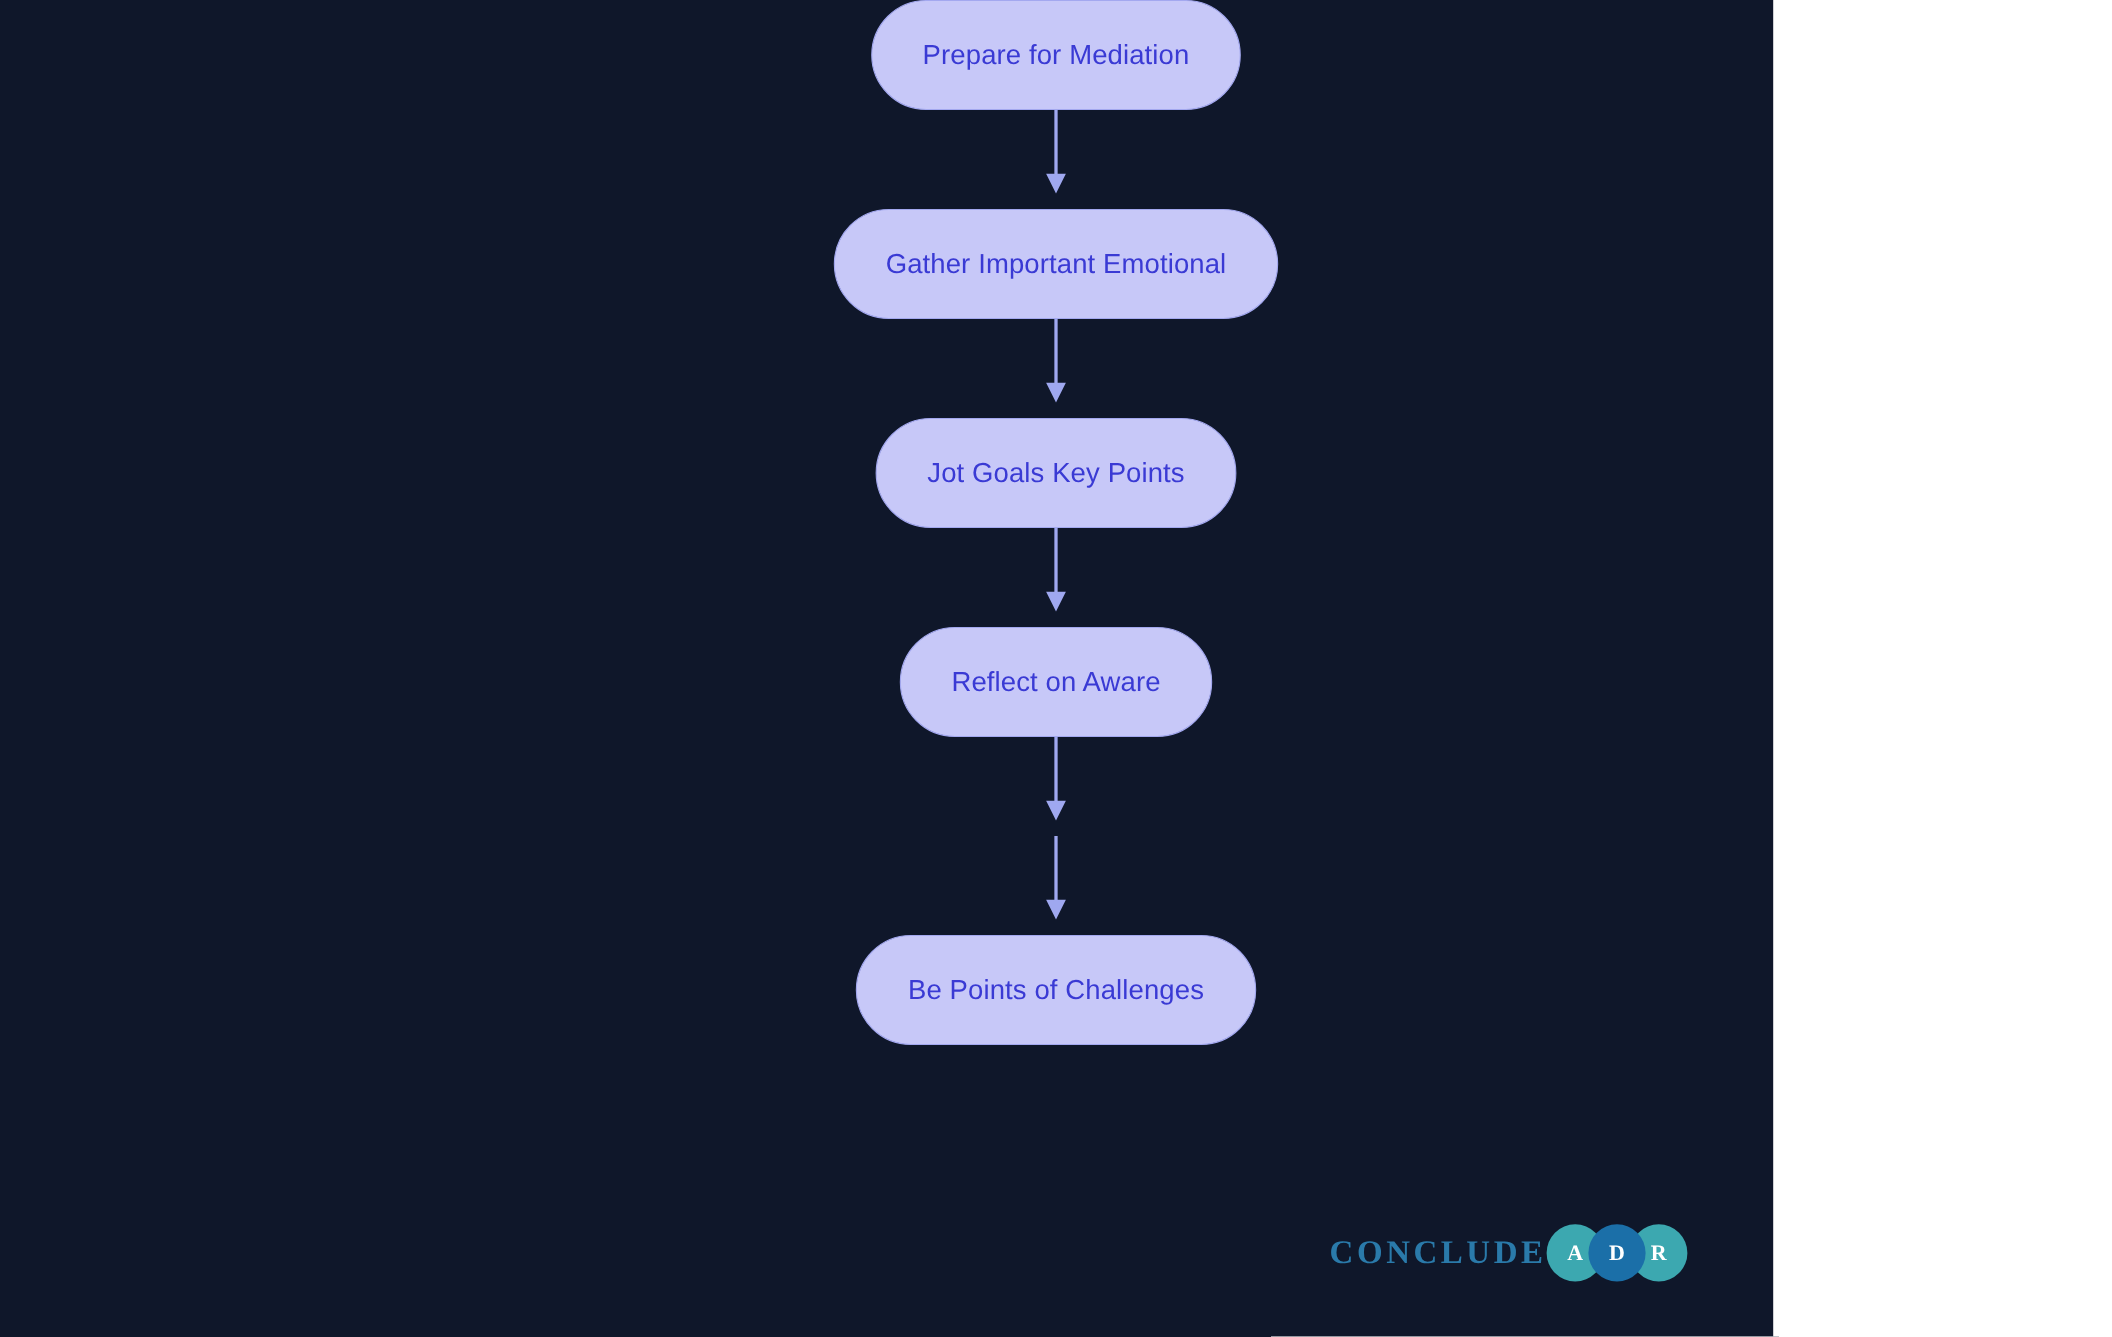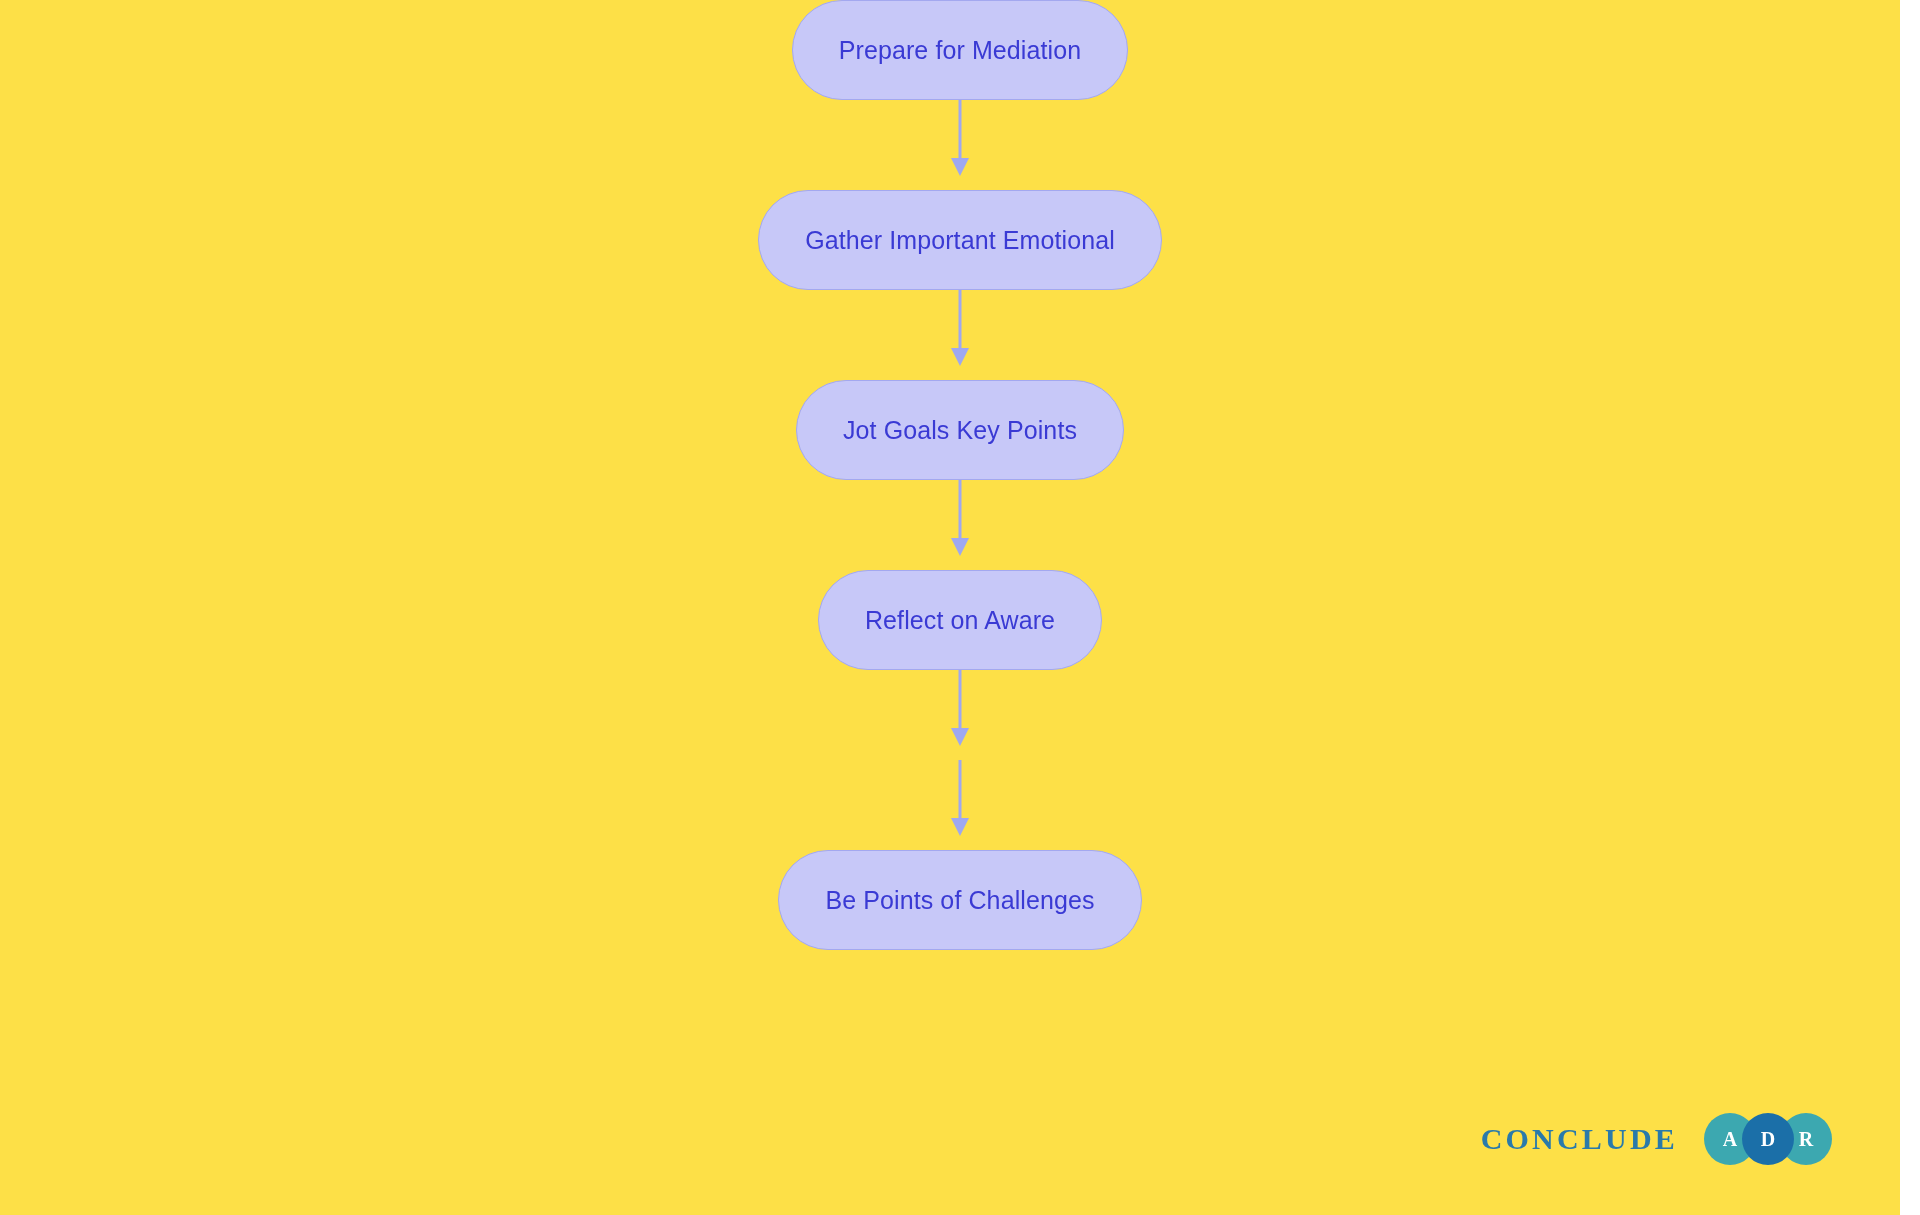--- a/index.html
+++ b/index.html
@@ -8,23 +8,23 @@
   html, body {
     width: 1920px;
     height: 1215px;
     background: #ffffff;
     font-family: "Liberation Sans", "DejaVu Sans", sans-serif;
     overflow: hidden;
   }
 
   #canvas {
     position: relative;
-    width: 1900px;
+    width: 1612px;
     height: 1215px;
-    background: #fde047;
+    background: #0f172a;
     text-decoration: underline;
   }
 
   
   #flowchart {
     position: absolute;
     left: 0;
     top: 0;
     width: 1920px;
     height: 1090px;
@@ -71,25 +71,24 @@
     display: flex;
     justify-content: center;
     align-items: flex-start;
   }
 
   .connector svg { display: block; overflow: visible; }
 
   
   #logo {
     position: absolute;
-    right: 68px;
+    right: 78px;
     bottom: 50px;
     display: flex;
     align-items: center;
-    gap: 26px;
     justify-content: center;
   }
 
   #logo-wordmark {
     font-family: "Liberation Serif", "DejaVu Serif", serif;
     font-size: 30px;
     font-weight: 700;
     letter-spacing: 3.2px;
     color: #2a7aaa;
     line-height: 1;

